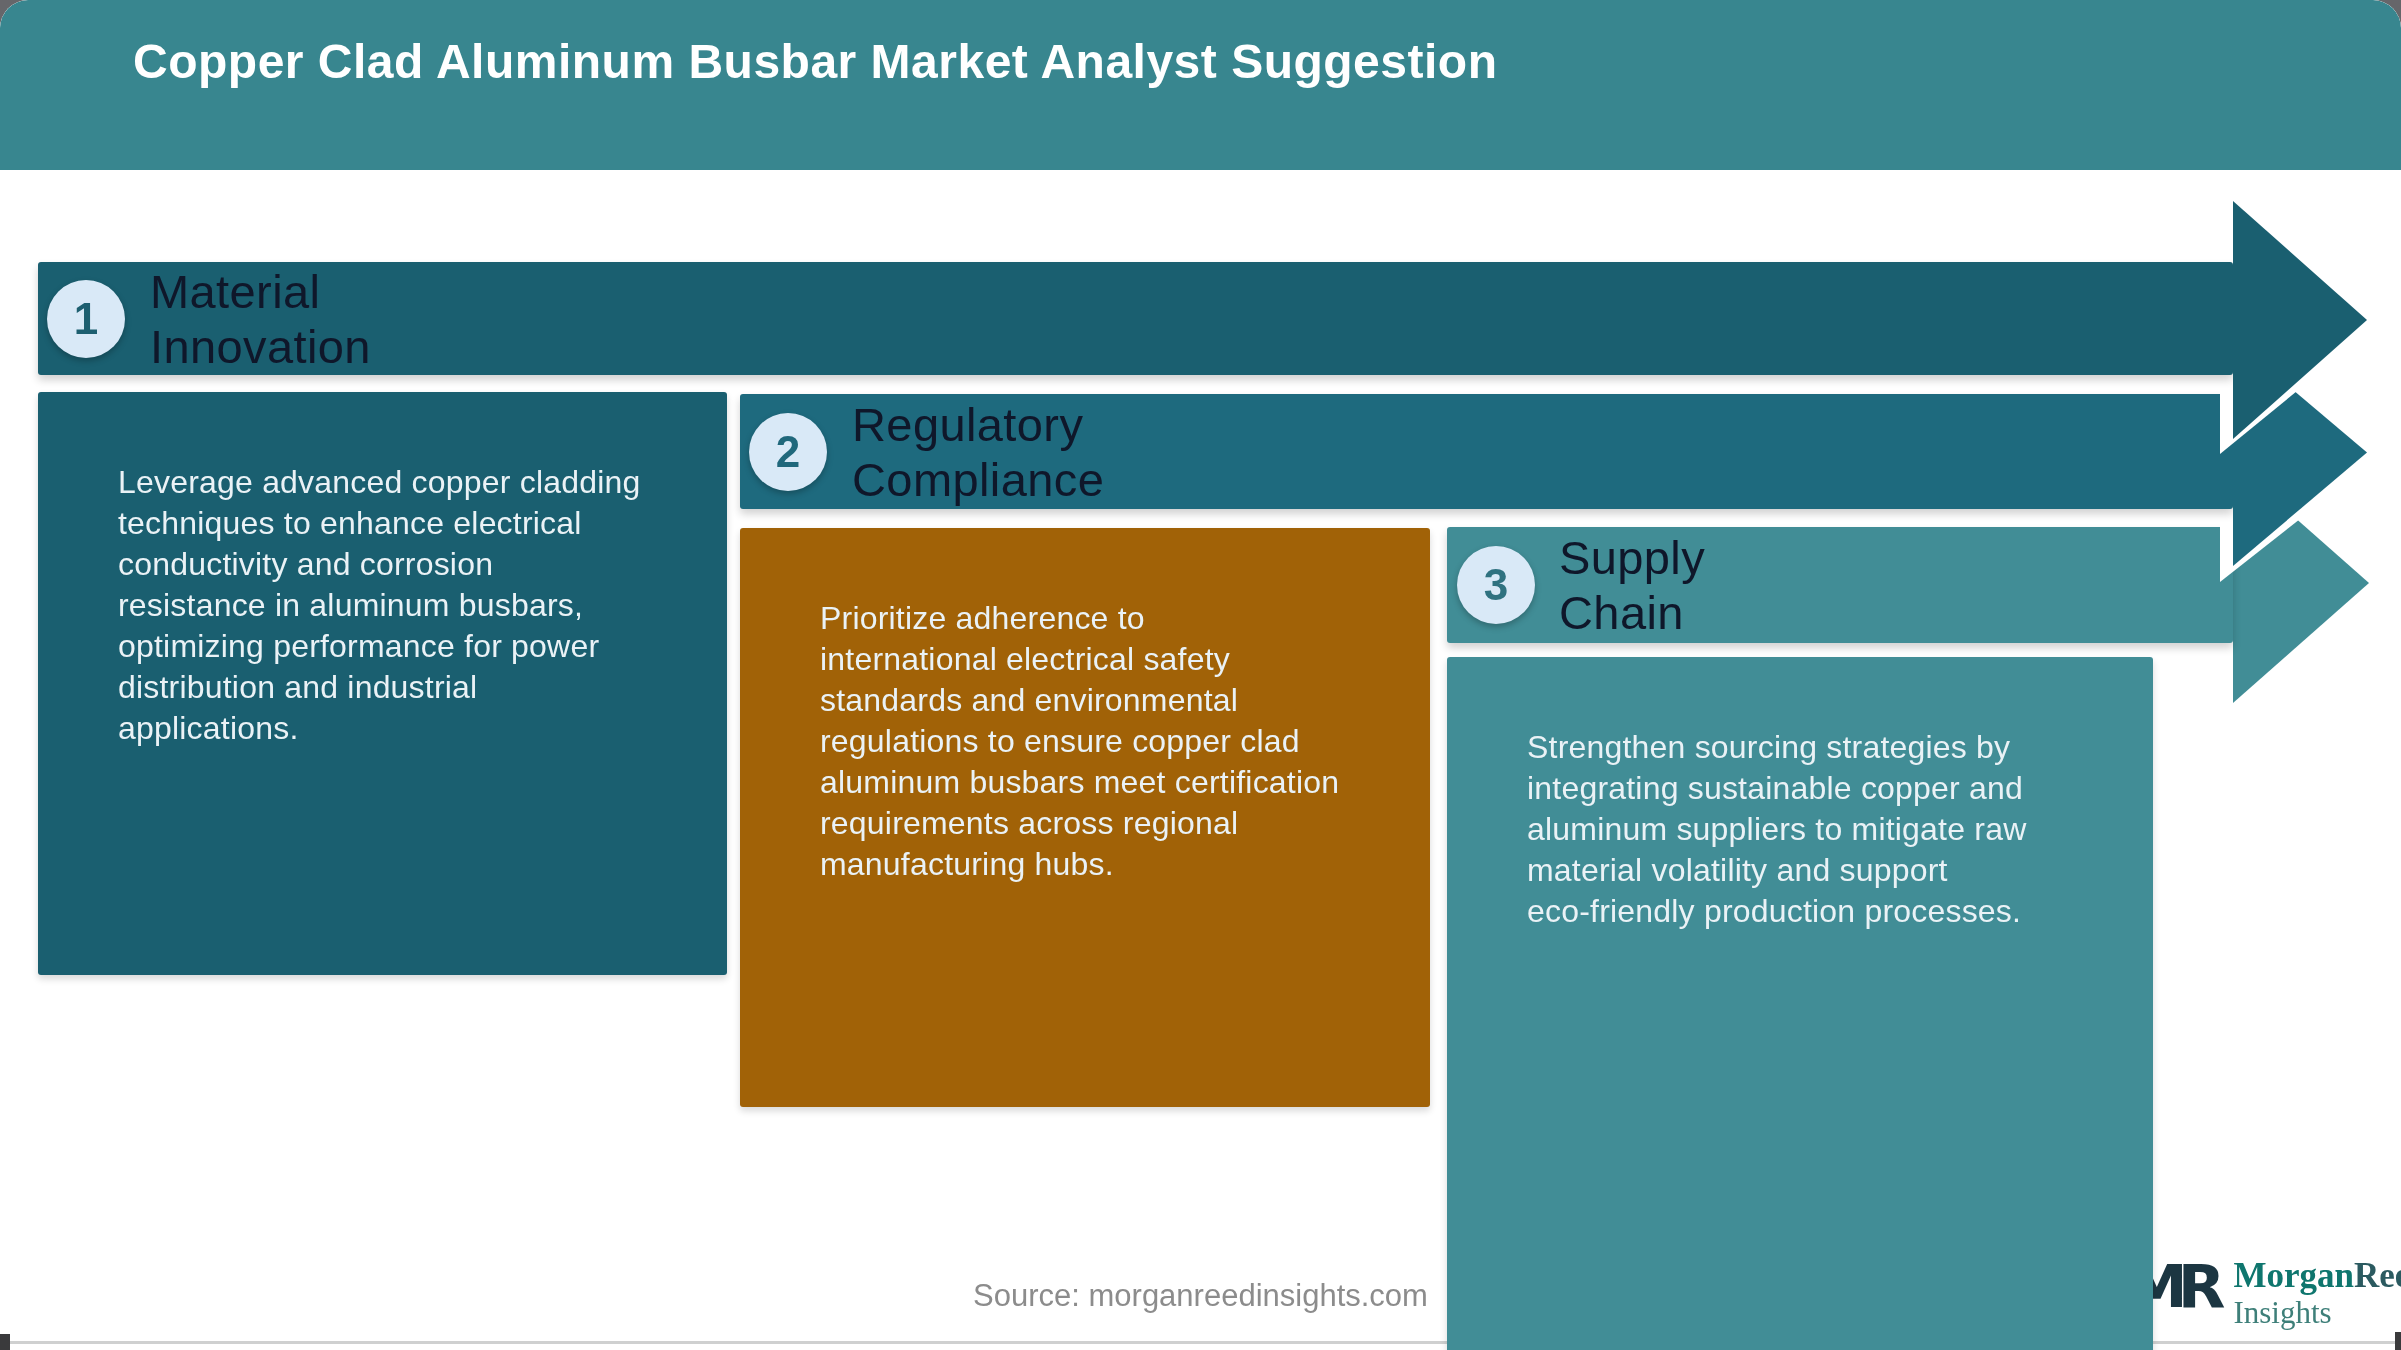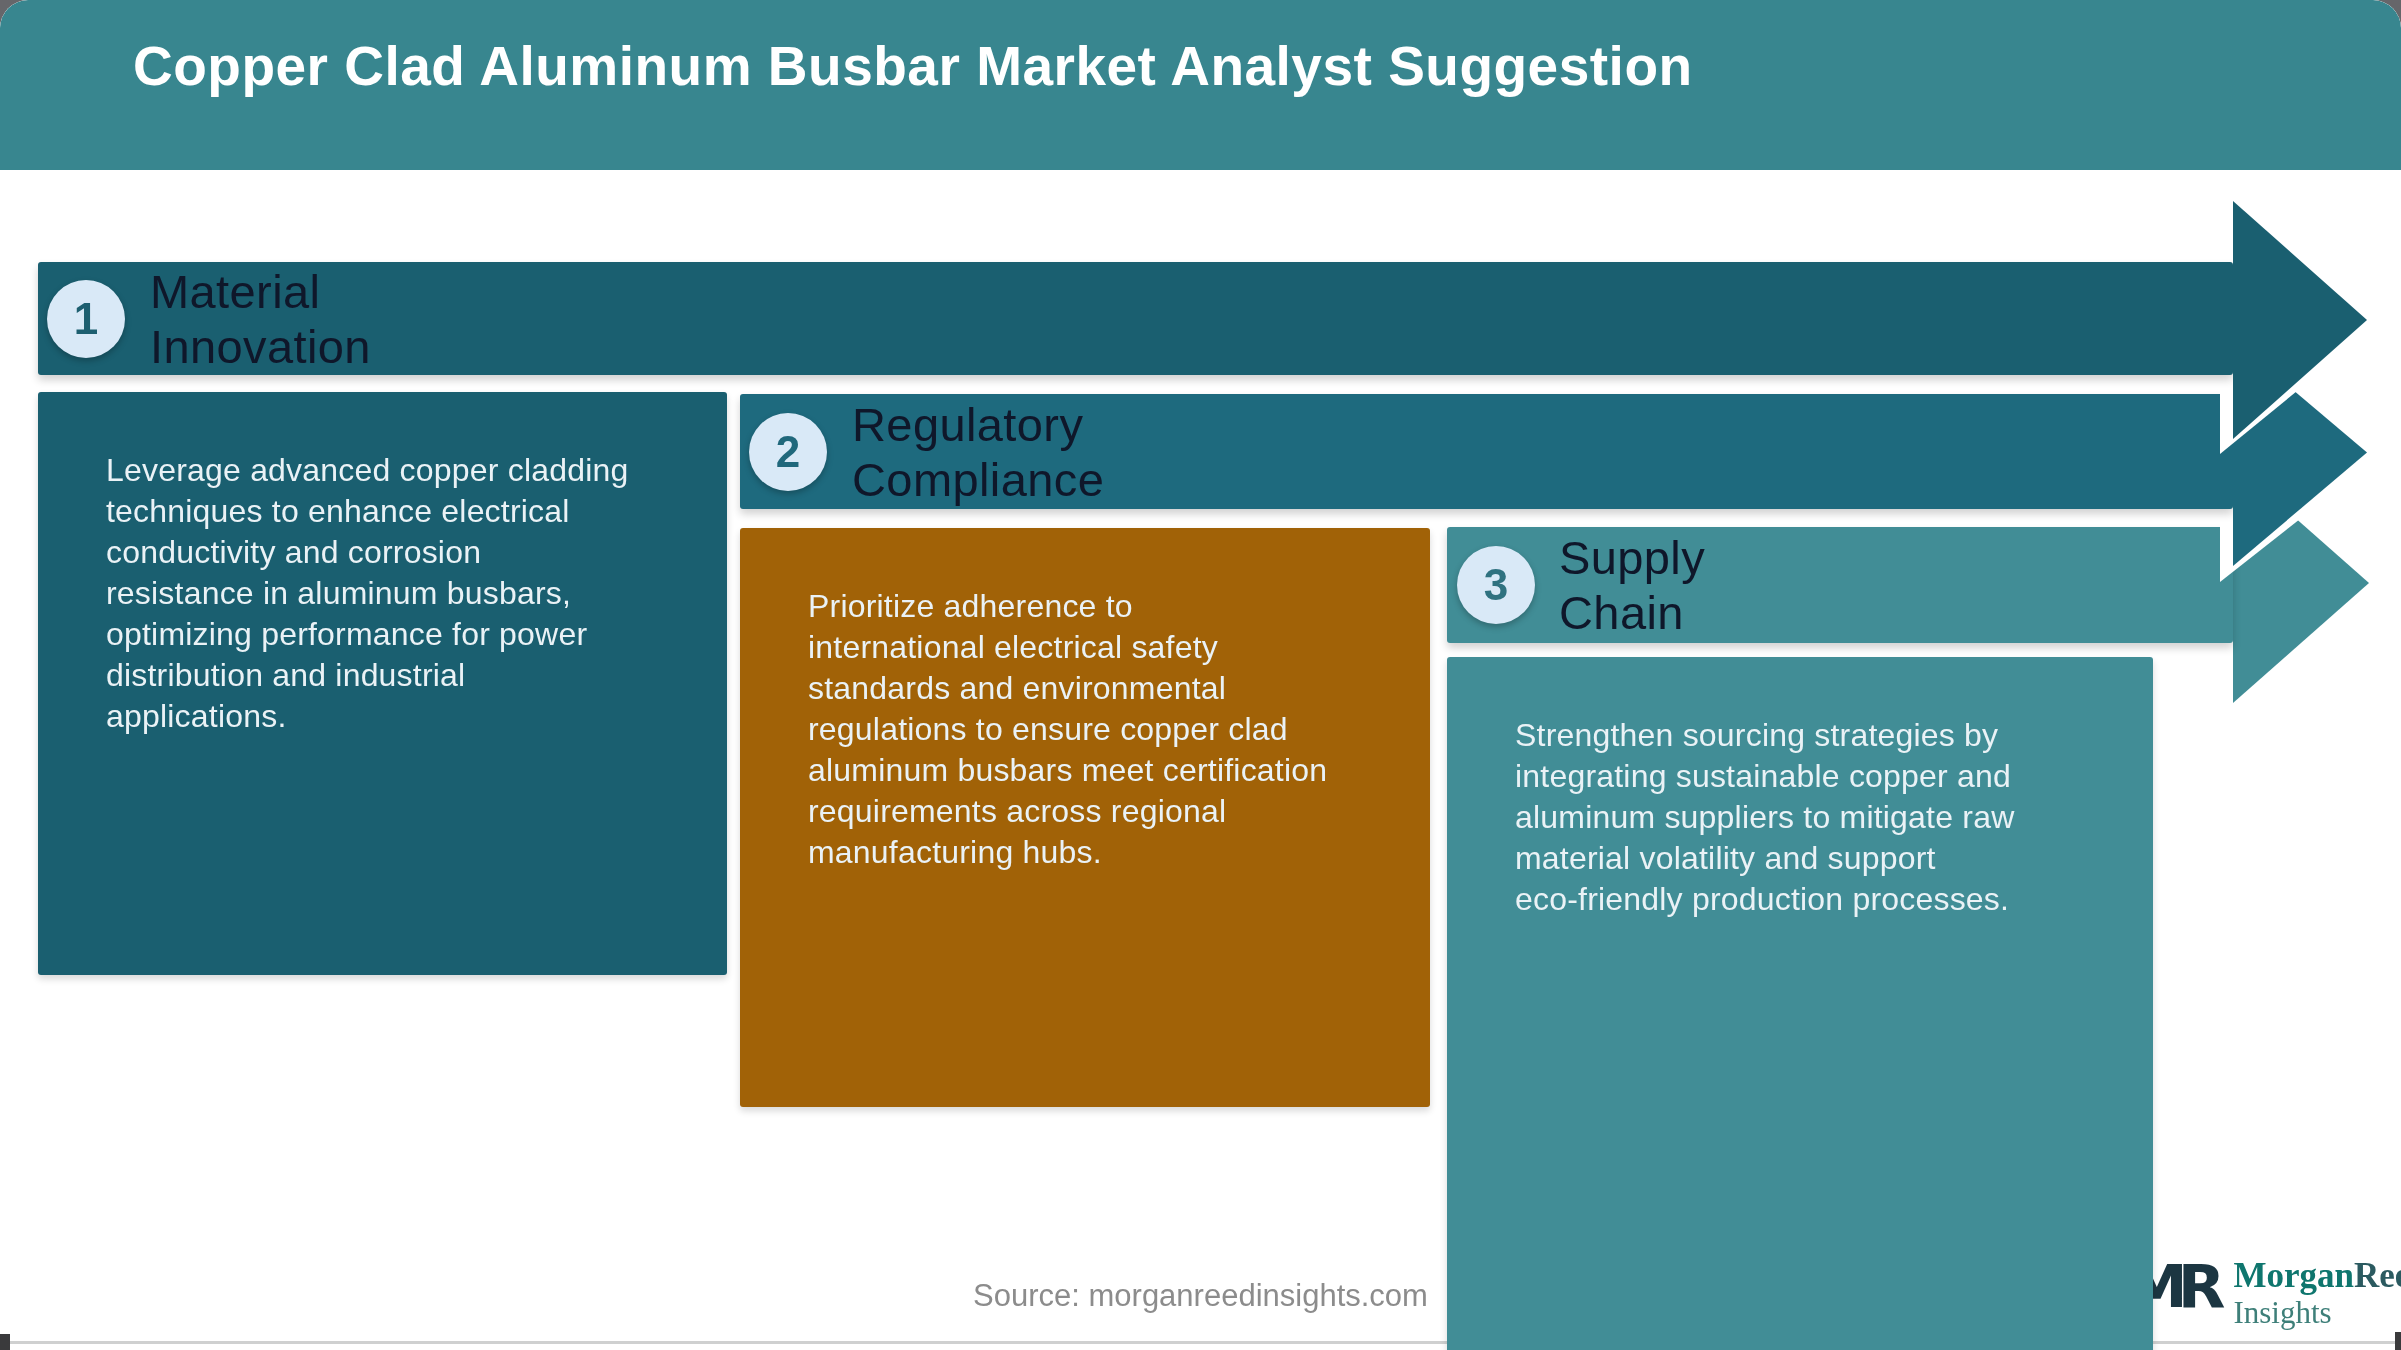--- a/index.html
+++ b/index.html
@@ -3,21 +3,21 @@
 <meta charset="utf-8">
 <style>
   html,body{margin:0;padding:0;background:#66666a;}
   .slide{
     position:relative;width:2401px;height:1350px;background:#ffffff;
     border-radius:28px 28px 0 0;overflow:hidden;
     font-family:"Liberation Sans",sans-serif;
   }
   
   .header{position:absolute;left:0;top:0;width:2401px;height:170px;background:#38868F;border-radius:28px 28px 0 0;}
-  .header h1{position:absolute;left:133px;top:34px;margin:0;font-size:55px;font-weight:700;color:#ffffff;letter-spacing:.5px;}
+  .header h1{position:absolute;left:133px;top:34px;margin:0;font-size:48px;font-weight:700;color:#ffffff;letter-spacing:.5px;}
   
   .arrow-group{position:absolute;left:0;top:0;width:0;height:0;}
   .g1{z-index:30;} .g2{z-index:20;} .g3{z-index:10;}
   .bar{position:absolute;border-radius:3px;box-shadow:0 5px 8px rgba(0,0,0,.18);display:flex;align-items:center;}
   .bar1{left:38px;top:262px;width:2195px;height:113px;background:#1A5F70;}
   .bar2{left:740px;top:394px;width:1493px;height:115px;background:#1E6A7E;}
   .bar3{left:1447px;top:527px;width:786px;height:116px;background:#418D96;}
   .head{position:absolute;clip-path:polygon(0 0,100% 50%,0 100%);}
   .head-backing{background:#ffffff;}
   .hb1{left:2220px;top:186px;width:164px;height:268px;}
@@ -37,21 +37,21 @@
   .step-title{position:absolute;color:#0f172a;font-size:47px;font-weight:400;letter-spacing:.4px;display:flex;align-items:center;}
   .st1{left:150px;top:262px;height:113px;}
   .st2{left:852px;top:394px;height:115px;}
   .st3{left:1559px;top:527px;height:116px;}
   
   .desc-box{position:absolute;z-index:5;border-radius:3px;box-shadow:0 4px 7px rgba(0,0,0,.15);}
   .db1{left:38px;top:392px;width:689px;height:583px;background:#1A5F70;}
   .db2{left:740px;top:528px;width:690px;height:579px;background:#a16207;}
   .db3{left:1447px;top:657px;width:706px;height:695px;background:#418D96;}
   .desc-text{
-    margin:4px;padding:54px 28px 0 64px;color:#EAF2F6;
+    margin:16px;padding:54px 28px 0 64px;color:#EAF2F6;
     font-size:32px;line-height:41px;font-weight:400;white-space:pre-line;letter-spacing:.2px;
   }
   
   .source{position:absolute;left:0;top:1278px;width:2401px;text-align:center;font-size:31px;color:#8C8C8C;}
   .logo{position:absolute;left:2126px;top:1258px;display:flex;align-items:flex-start;}
   .monogram{
     font-family:"DejaVu Sans",sans-serif;font-weight:900;font-size:62px;line-height:58px;
     letter-spacing:-10px;color:#1C3642;transform:scaleY(.95);padding-right:18px;
   }
   .logo-text{font-family:"Liberation Serif",serif;line-height:1;}

